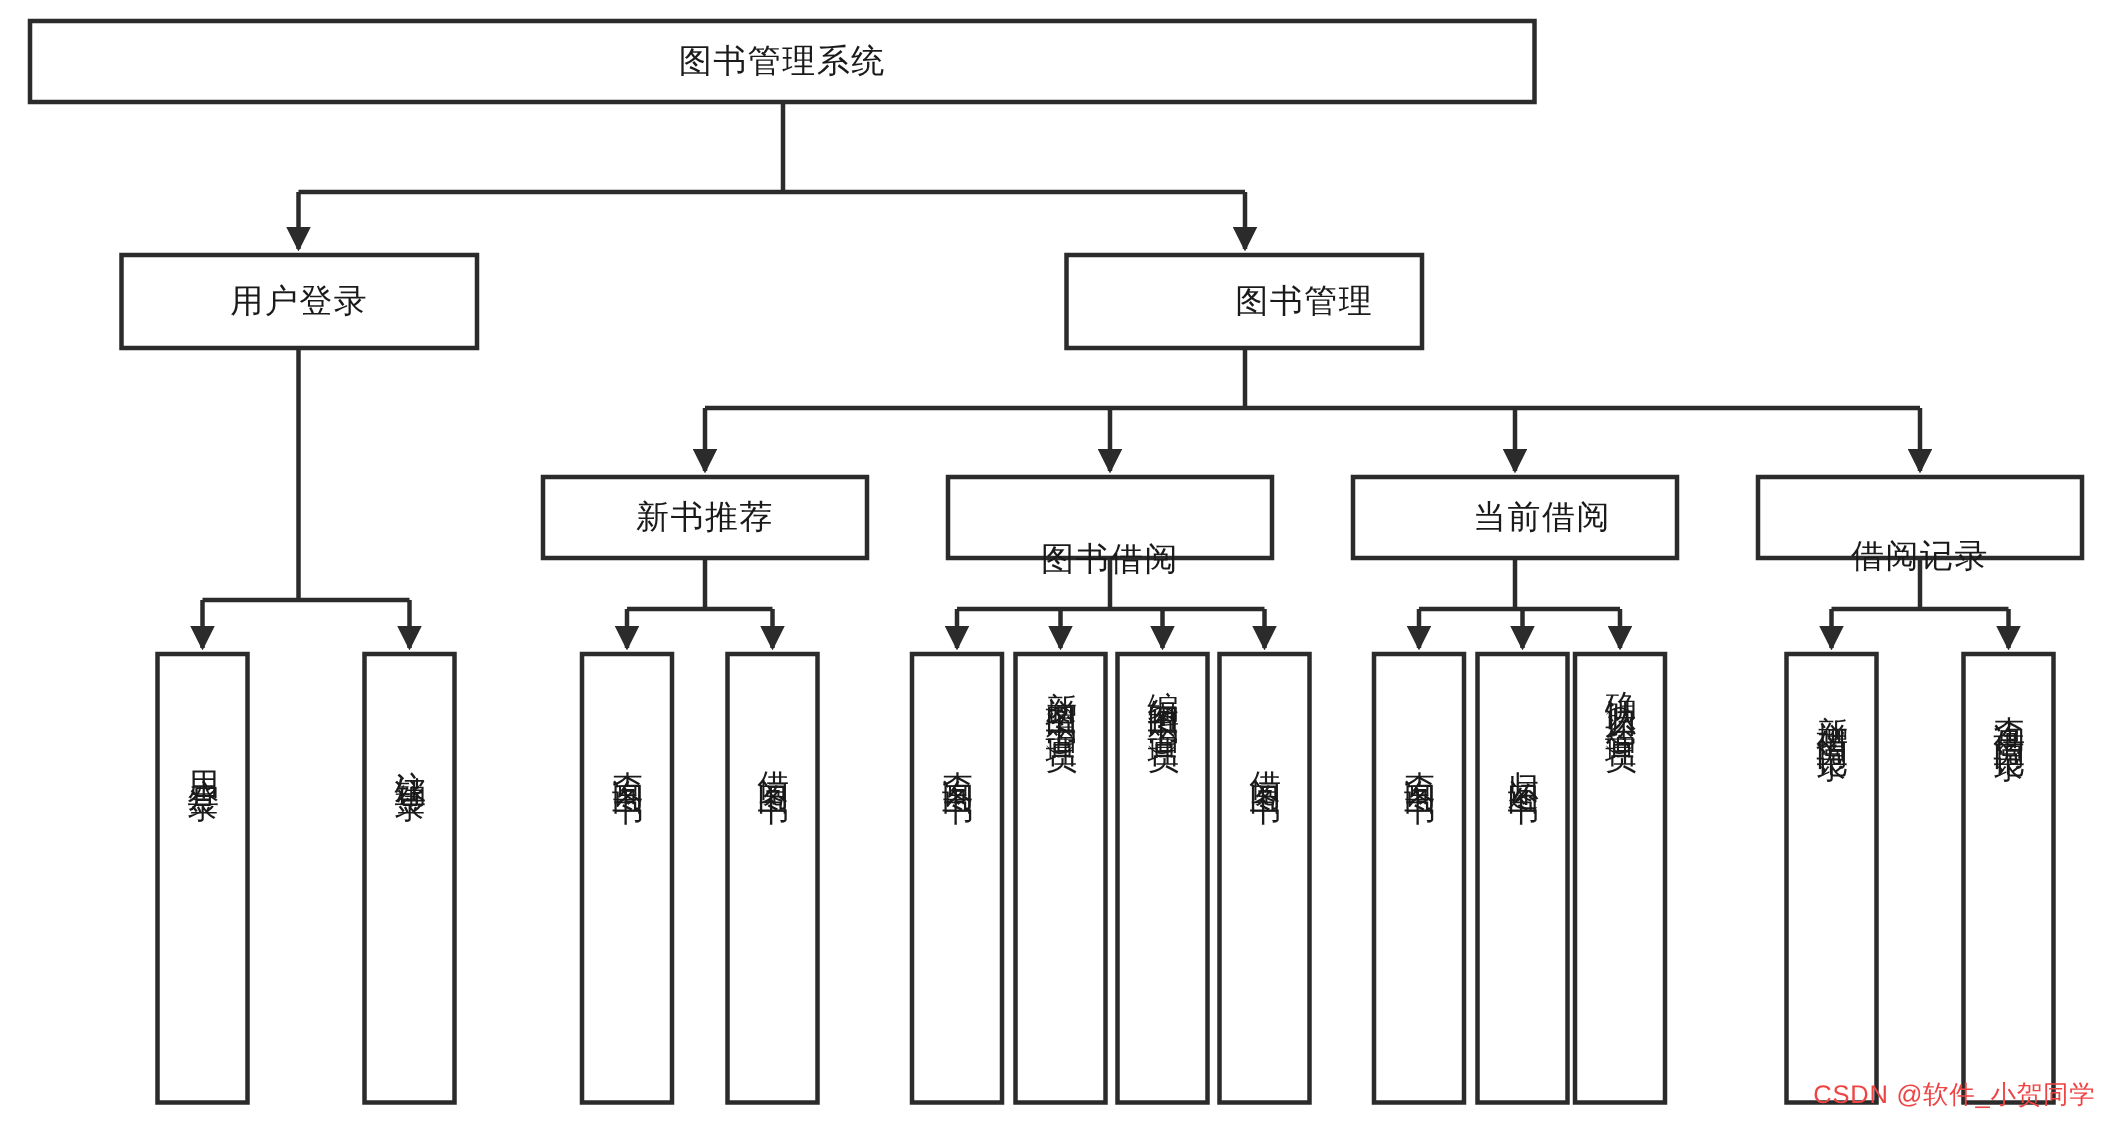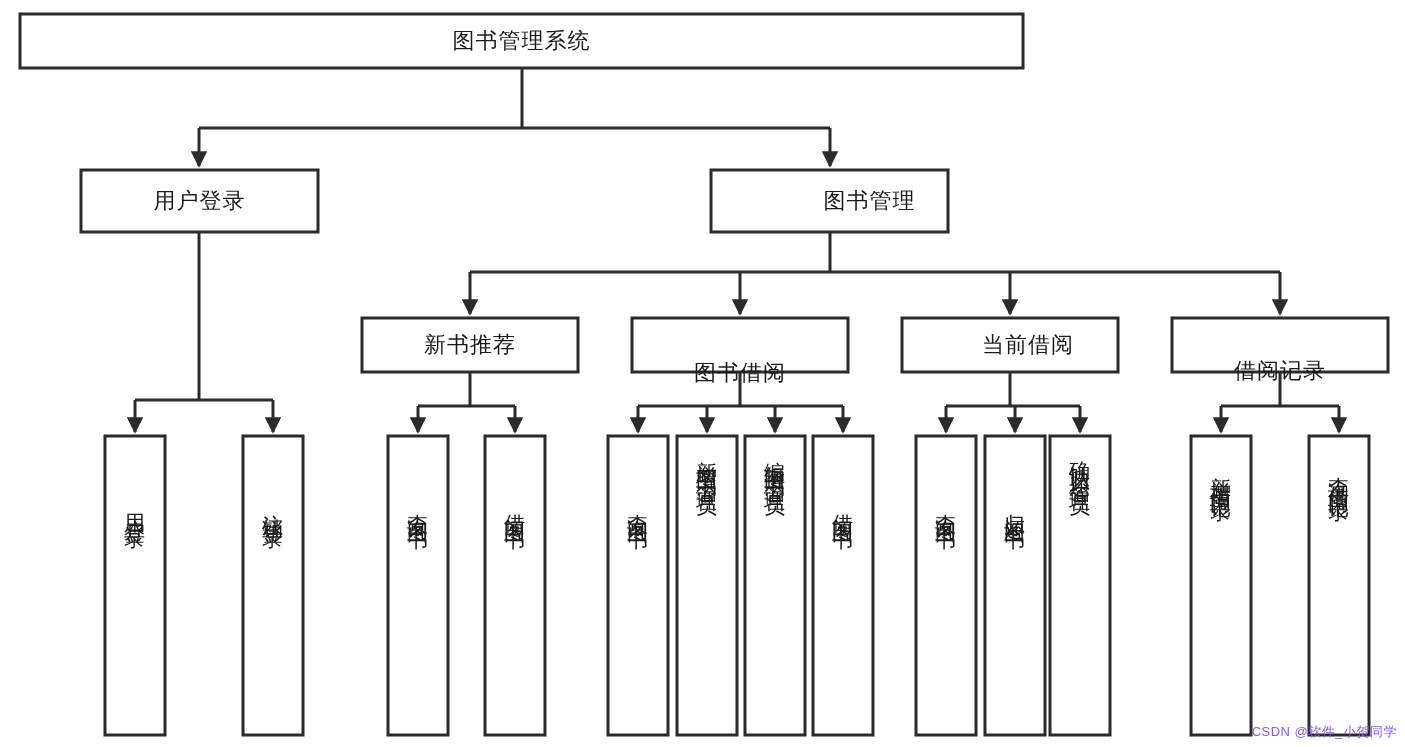--- a/index.html
+++ b/index.html
@@ -66,22 +66,22 @@
     font-size: 22px;
     color: #1a1a1a;
     letter-spacing: 1px;
     white-space: nowrap;
     font-family: "Liberation Sans", "DejaVu Sans", sans-serif;
   }
   #watermark {
     position: absolute;
     right: 8px;
     bottom: 6px;
-    font-size: 13px;
-    color: #8b5cf6;
+    font-size: 17px;
+    color: #ef4444;
     letter-spacing: 0.5px;
     font-family: "Liberation Sans", "DejaVu Sans", sans-serif;
     white-space: nowrap;
   }
 </style>
 </head>
 <body>
 
 <div id="diagram-root">
 

